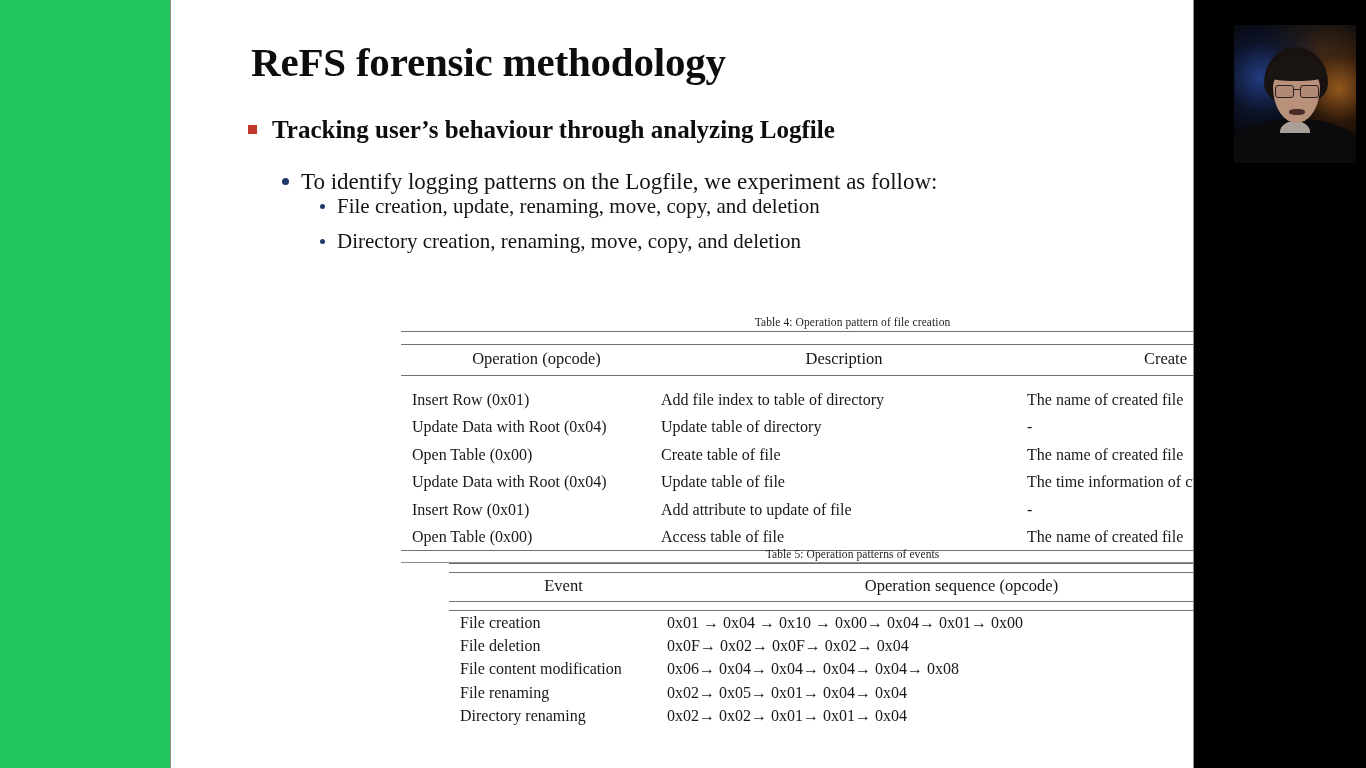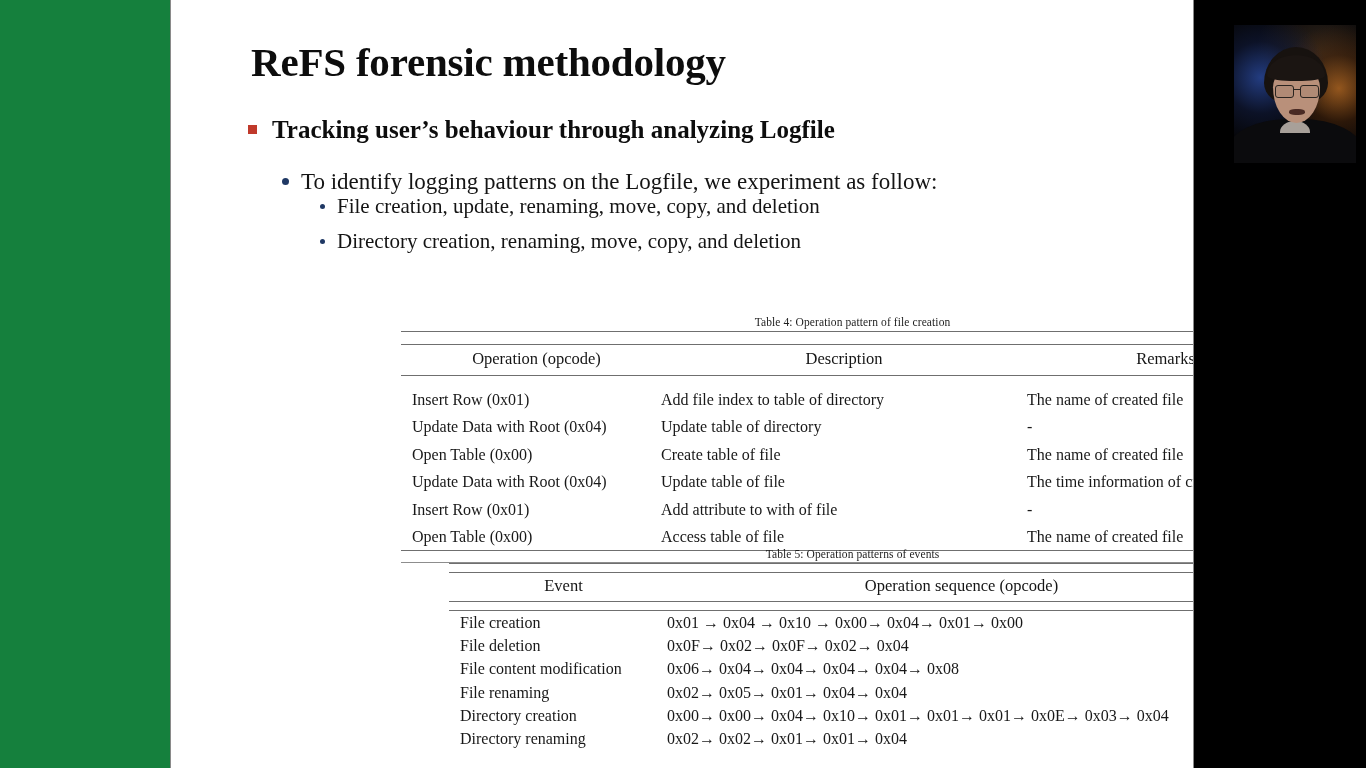--- a/index.html
+++ b/index.html
@@ -10,21 +10,21 @@
   body {
     width: 1366px;
     height: 768px;
     overflow: hidden;
     font-family: "Liberation Serif", "DejaVu Serif", serif;
   }
   .screen {
     position: relative;
     width: 1150px;
     height: 768px;
-    background: #15803d;
+    background: #22c55e;
   }
   
   .slide {
     position: absolute;
     left: 170px;
     top: 0px;
     width: 1024px;
     height: 768px;
     background: #ffffff;
     overflow: hidden;
@@ -342,21 +342,21 @@
             <col class="c2">
             <col class="c3">
           </colgroup>
         <tbody>
           <tr>
             <td class="rule-top" colspan="3"></td>
           </tr>
           <tr>
             <th class="h1">Operation (opcode)</th>
             <th>Description</th>
-            <th>Remarks</th>
+            <th>Create</th>
           </tr>
           <tr>
             <td class="rule-mid" colspan="3"></td>
           </tr>
           <tr>
             <td class="cell-op">Insert Row (0x01)</td>
             <td class="cell-de">Add file index to table of directory</td>
             <td class="cell-re">The name of created file</td>
           </tr>
           <tr>
@@ -369,21 +369,21 @@
             <td class="cell-de">Create table of file</td>
             <td class="cell-re">The name of created file</td>
           </tr>
           <tr>
             <td class="cell-op">Update Data with Root (0x04)</td>
             <td class="cell-de">Update table of file</td>
             <td class="cell-re">The time information of created file</td>
           </tr>
           <tr>
             <td class="cell-op">Insert Row (0x01)</td>
-            <td class="cell-de">Add attribute to with of file</td>
+            <td class="cell-de">Add attribute to update of file</td>
             <td class="cell-re">-</td>
           </tr>
           <tr>
             <td class="cell-op">Open Table (0x00)</td>
             <td class="cell-de">Access table of file</td>
             <td class="cell-re">The name of created file</td>
           </tr>
           <tr>
             <td class="rule-bot" colspan="3"></td>
           </tr>
@@ -417,24 +417,20 @@
             <td class="cell-ev">File deletion</td>
             <td>0x0F→ 0x02→ 0x0F→ 0x02→ 0x04</td>
           </tr>
           <tr>
             <td class="cell-ev">File content modification</td>
             <td>0x06→ 0x04→ 0x04→ 0x04→ 0x04→ 0x08</td>
           </tr>
           <tr>
             <td class="cell-ev">File renaming</td>
             <td>0x02→ 0x05→ 0x01→ 0x04→ 0x04</td>
-          </tr>
-          <tr>
-            <td class="cell-ev">Directory creation</td>
-            <td>0x00→ 0x00→ 0x04→ 0x10→ 0x01→ 0x01→ 0x01→ 0x0E→ 0x03→ 0x04</td>
           </tr>
           <tr>
             <td class="cell-ev">Directory renaming</td>
             <td>0x02→ 0x02→ 0x01→ 0x01→ 0x04</td>
           </tr>
 
         </tbody>
       </table>
     </div>
 

